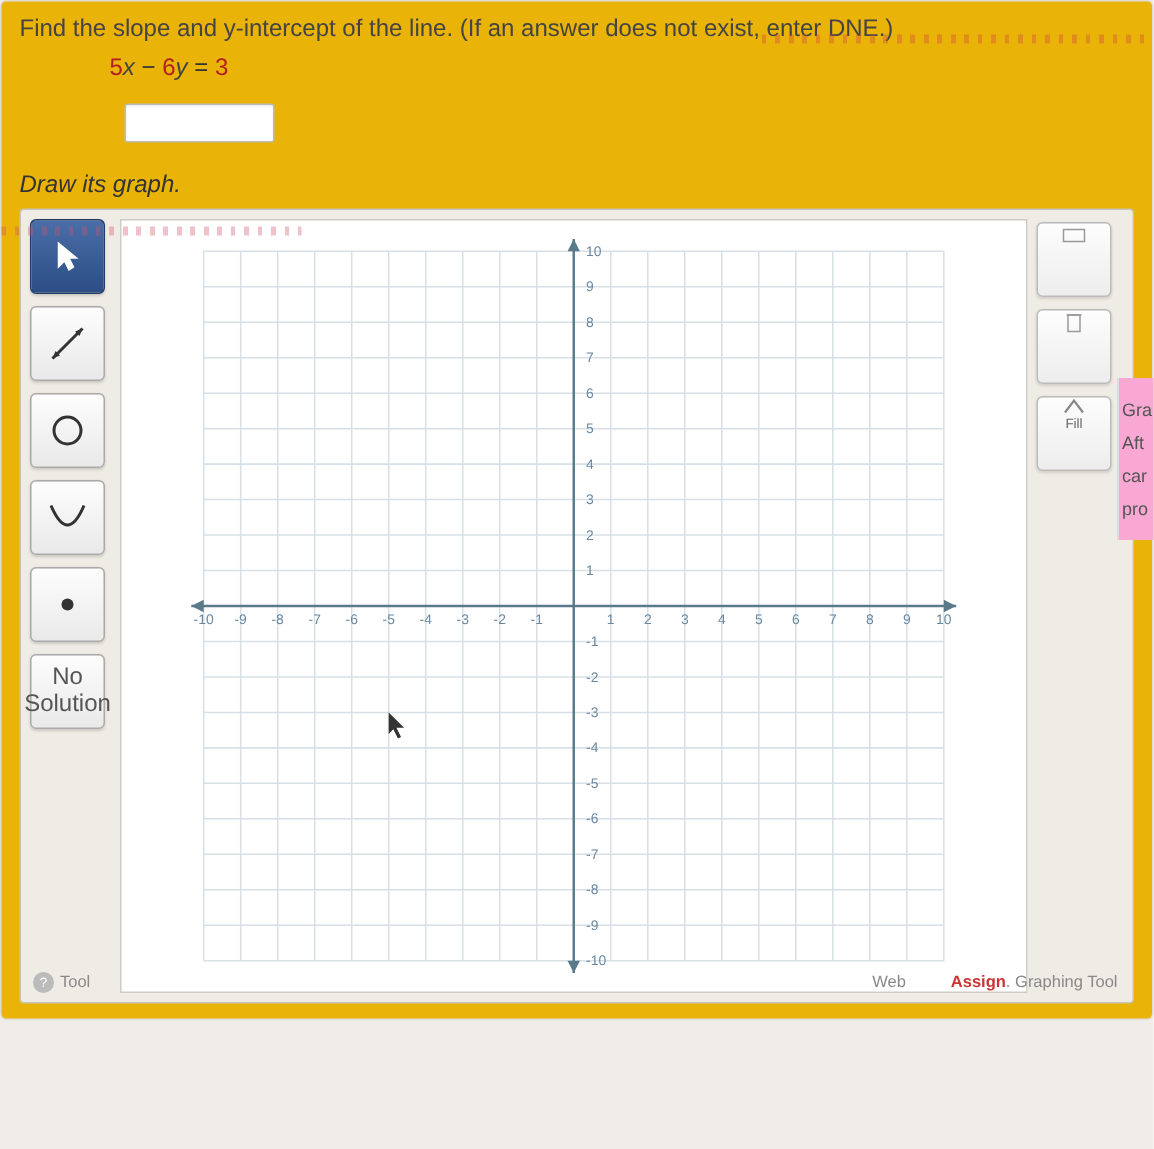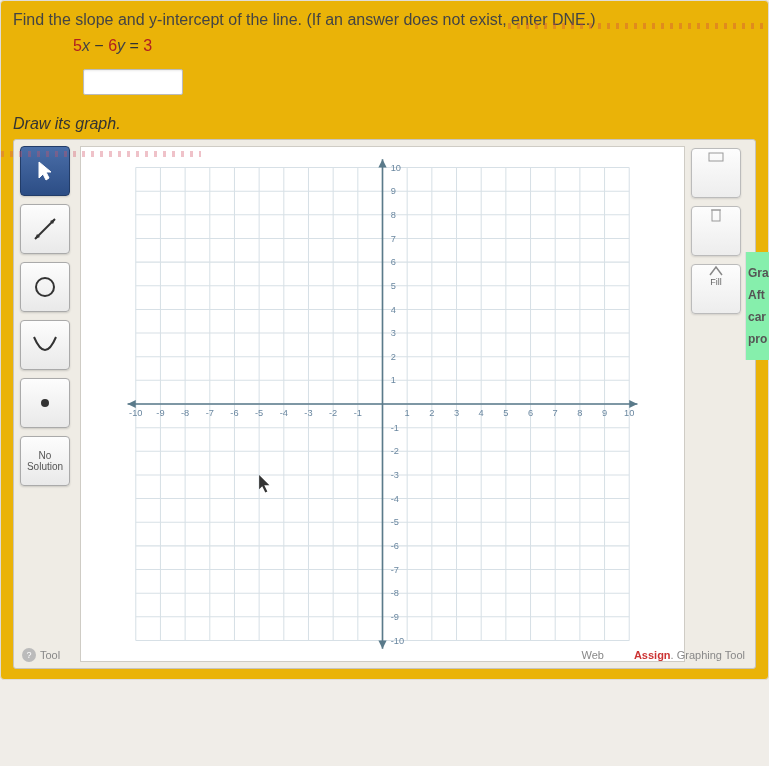--- a/index.html
+++ b/index.html
@@ -80,21 +80,21 @@
       display: flex; align-items: center; justify-content: center;
       cursor: pointer;
       font-size: 20px;
       box-shadow: 0 1px 2px rgba(0,0,0,0.15);
     }
     .tool-btn.active {
       background: linear-gradient(#4a6ea8,#2c4d85);
       color: #fff;
       border-color: #223c68;
     }
-    .tool-btn.small-text { font-size: 10px; line-height: 1.1; flex-direction: column; color:#555; }
+    .tool-btn.small-text { font-size: 16px; line-height: 1.1; flex-direction: column; color:#555; }
     .canvas-wrap {
       flex: 1;
       background: #fff;
       border: 1px solid #cfccc5;
       position: relative;
     }
     svg.grid { width: 100%; height: 100%; display: block; }
     .right-tools {
       width: 58px;
       display: flex; flex-direction: column; gap: 8px;
@@ -110,23 +110,23 @@
     }
     .footer {
       position: absolute; bottom: 6px; left: 8px; right: 10px;
       display: flex; justify-content: space-between; align-items: center;
       font-size: 11px; color: #888;
     }
     .footer .wa { color:#888; }
     .footer .wa strong { color:#c33; font-weight: bold; margin-left: 30px; }
     .side-cut {
       position: absolute; right: 0; top: 252px;
-      width: 24px; background: #86efac;
+      width: 24px; background: #f9a8d4;
       border-left: 1px solid #ddd; padding: 6px 2px;
-      font-size: 12px; color: #555; font-weight: bold;
+      font-size: 12px; color: #555;
     }
     .side-cut div { margin: 8px 0; }
     .help { display:flex; align-items:center; gap:4px; color:#888;}
     .help-icon {
       width:14px;height:14px;border-radius:50%;
       background:#bbb;display:inline-flex;align-items:center;justify-content:center;
       font-size:9px;color:#fff;
     }
     .dotted-glow {
       position: absolute; pointer-events:none;

